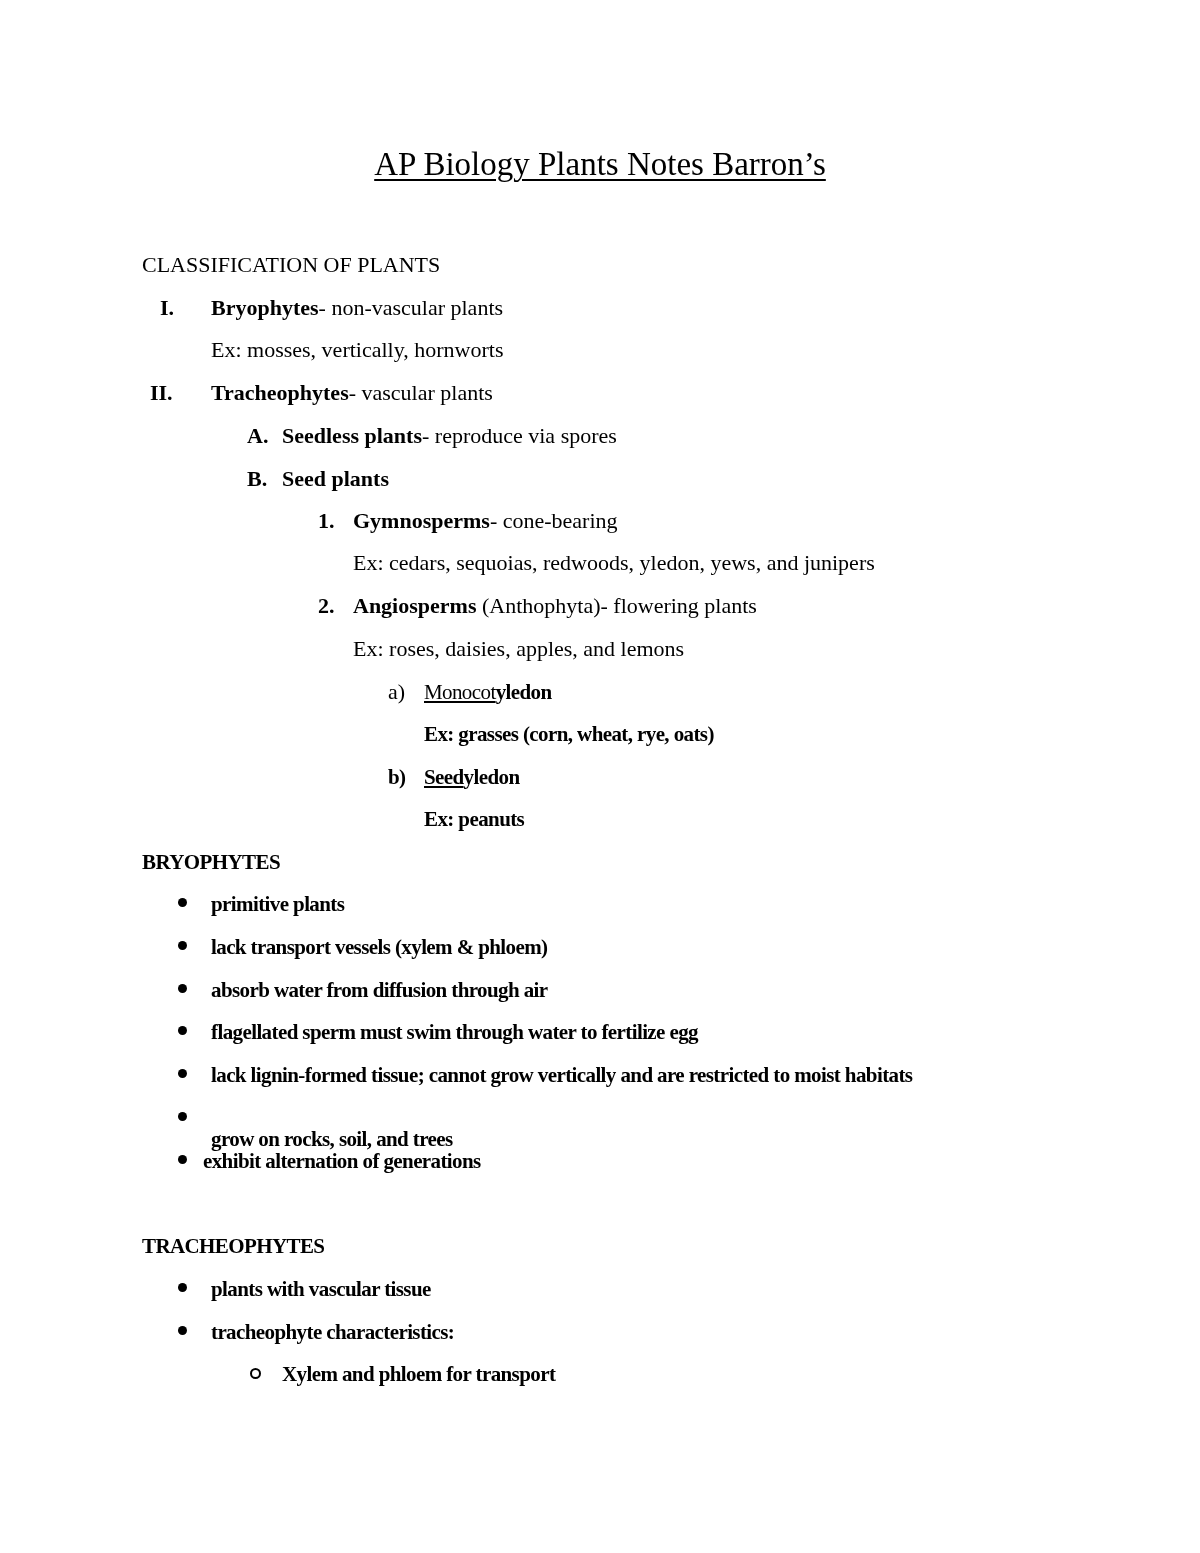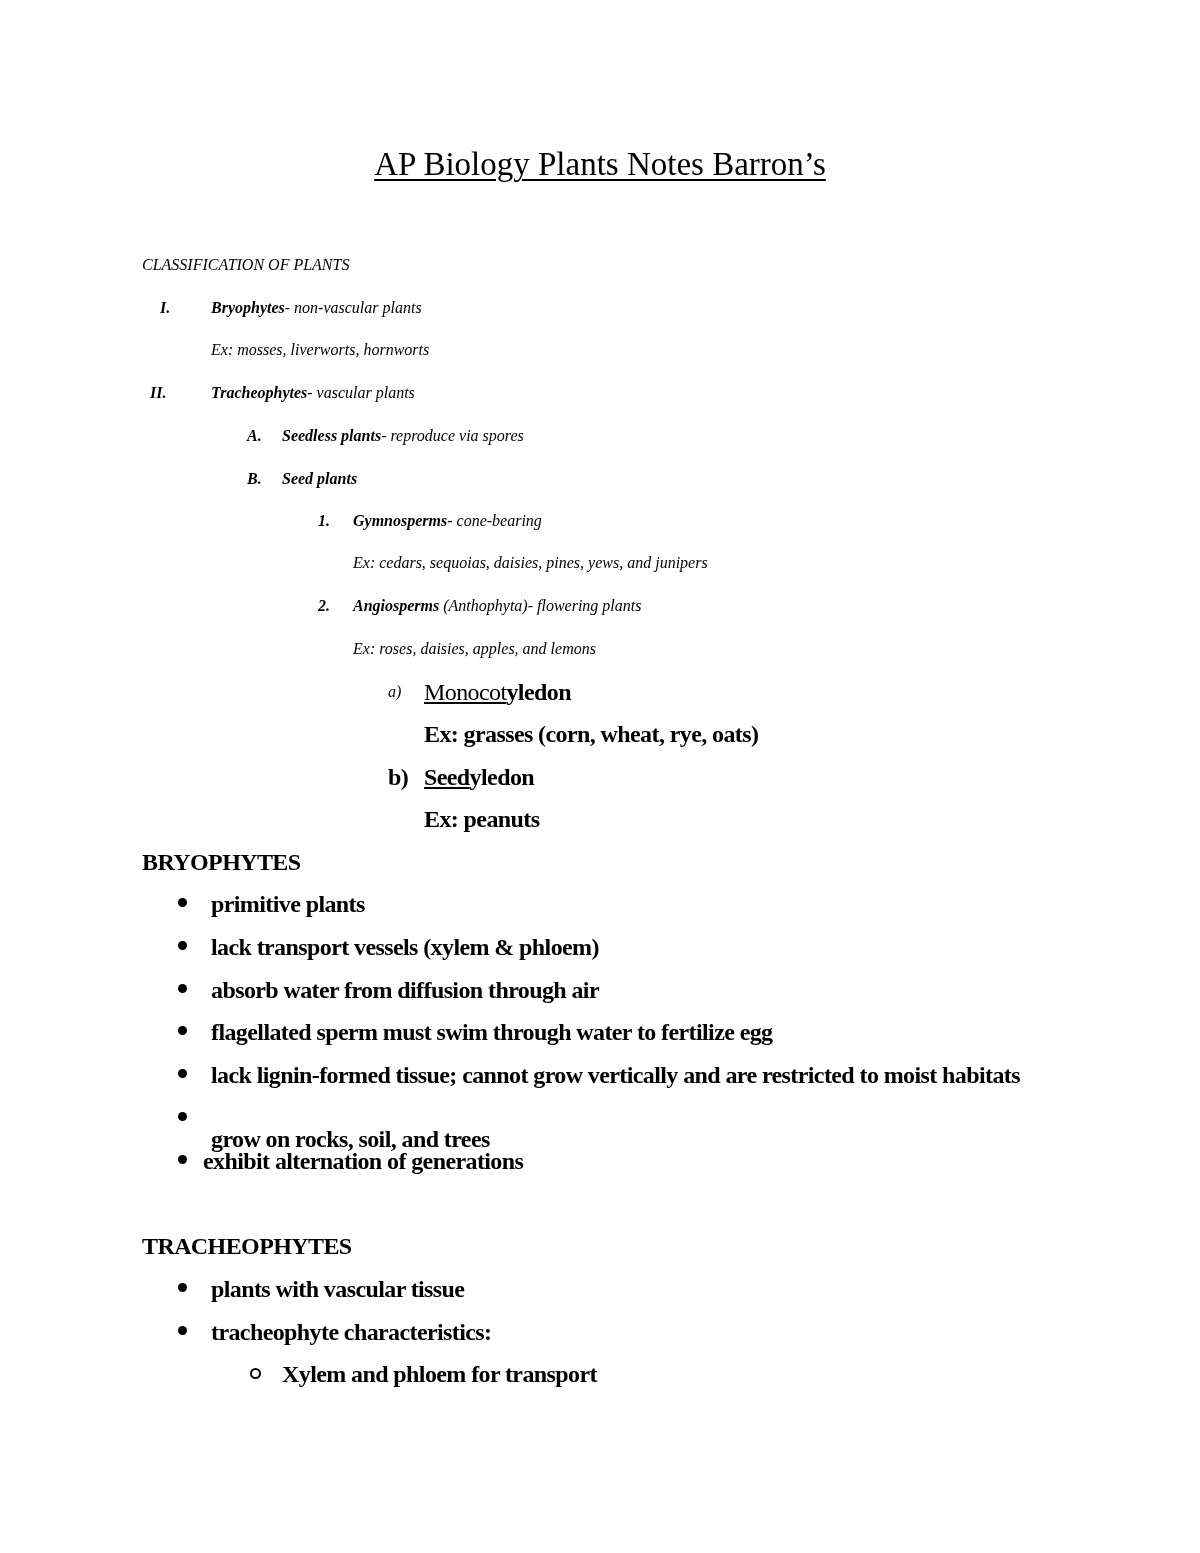--- a/index.html
+++ b/index.html
@@ -7,22 +7,22 @@
       width: 1200px; height: 1553px; position: relative; overflow: hidden;
       font-family: "Liberation Serif", "DejaVu Serif", serif;
       color: #000;
     }
     .abs { position: absolute; white-space: nowrap; }
     .title {
       left: 0; width: 1200px; top: 146px; text-align: center;
       font-size: 33px; text-decoration: underline; text-underline-offset: 4px;
       text-decoration-thickness: 2px;
     }
-    .line { font-size: 16px; line-height: 26px; font-style: italic; }
-    .heavy { font-size: 24px; line-height: 26px; font-weight: bold; letter-spacing: -0.6px; }
+    .line { font-size: 22px; line-height: 26px; }
+    .heavy { font-size: 21px; line-height: 26px; font-weight: bold; letter-spacing: -0.6px; }
     .b { font-weight: bold; }
     .u { text-decoration: underline; }
     .bullet-dot {
       position: absolute; width: 9px; height: 9px; border-radius: 50%; background: #000;
     }
     .bullet-circle {
       position: absolute; width: 7px; height: 7px; border-radius: 50%;
       border: 2px solid #000; background: #fff;
     }
   </style>
@@ -30,40 +30,40 @@
 <body>
 
 <div class="abs title">AP Biology Plants Notes Barron’s</div>
 
 <div class="abs line" style="left:142px; top:252px;">CLASSIFICATION OF PLANTS</div>
 
 <div class="abs line b" style="left:160px; top:295px;">I.</div>
 <div class="abs line" style="left:211px; top:295px;">
   <span class="b">Bryophytes</span><span>- non-vascular plants</span>
 </div>
-<div class="abs line" style="left:211px; top:337px;">Ex: mosses, liverworts, hornworts</div>
+<div class="abs line" style="left:211px; top:337px;">Ex: mosses, vertically, hornworts</div>
 
 <div class="abs line b" style="left:150px; top:380px;">II.</div>
 <div class="abs line" style="left:211px; top:380px;">
   <span class="b">Tracheophytes</span><span>- vascular plants</span>
 </div>
 
 <div class="abs line b" style="left:247px; top:423px;">A.</div>
 <div class="abs line" style="left:282px; top:423px;">
   <span class="b">Seedless plants</span><span>- reproduce via spores</span>
 </div>
 
 <div class="abs line b" style="left:247px; top:466px;">B.</div>
 <div class="abs line b" style="left:282px; top:466px;">Seed plants</div>
 
 <div class="abs line b" style="left:318px; top:508px;">1.</div>
 <div class="abs line" style="left:353px; top:508px;">
   <span class="b">Gymnosperms</span><span>- cone-bearing</span>
 </div>
-<div class="abs line" style="left:353px; top:550px;">Ex: cedars, sequoias, daisies, pines, yews, and junipers</div>
+<div class="abs line" style="left:353px; top:550px;">Ex: cedars, sequoias, redwoods, yledon, yews, and junipers</div>
 
 <div class="abs line b" style="left:318px; top:593px;">2.</div>
 <div class="abs line" style="left:353px; top:593px;">
   <span class="b">Angiosperms</span><span> (Anthophyta)- flowering plants</span>
 </div>
 <div class="abs line" style="left:353px; top:636px;">Ex: roses, daisies, apples, and lemons</div>
 
 <div class="abs line" style="left:388px; top:679px;">a)</div>
 <div class="abs heavy" style="left:424px; top:679px;">
   <span class="u" style="font-weight:normal;">Monocot</span><span>yledon</span>

